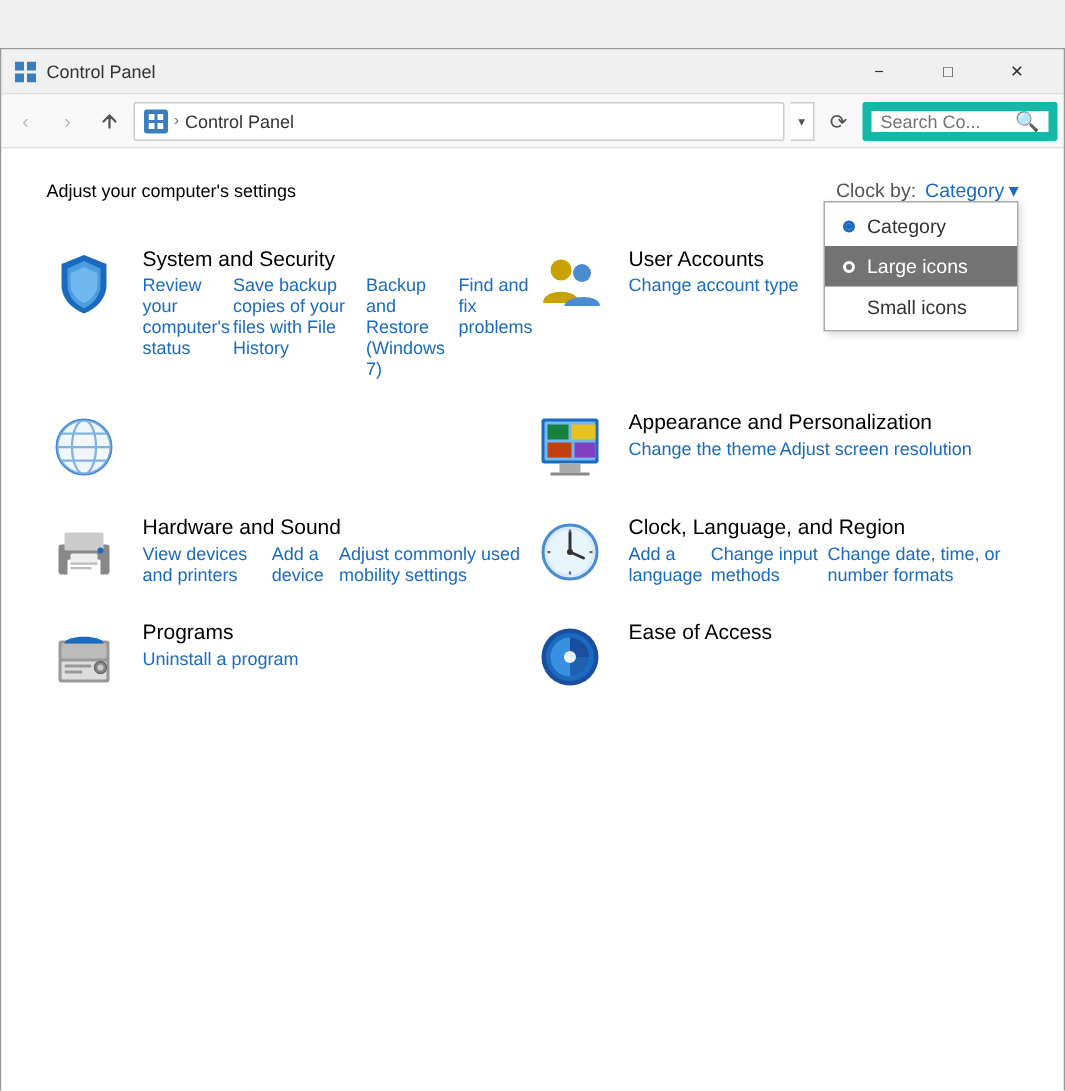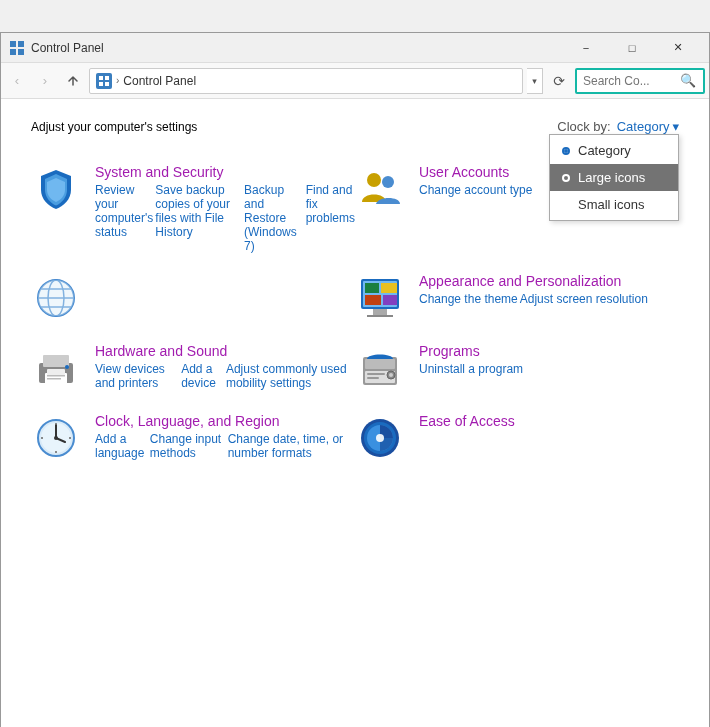--- a/index.html
+++ b/index.html
@@ -150,21 +150,21 @@
       color: #555;
       font-size: 14px;
       display: flex;
       align-items: center;
       justify-content: center;
     }
 
     .search-box {
       width: 130px;
       height: 26px;
-      border: 2px solid #14b8a6;
+      border: 6px solid #14b8a6;
       border-radius: 2px;
       display: flex;
       align-items: center;
       background: #fff;
       padding: 0 6px;
       gap: 4px;
     }
 
     .search-box input {
       border: none;
@@ -286,21 +286,21 @@
       height: 50px;
       flex-shrink: 0;
       display: flex;
       align-items: center;
       justify-content: center;
     }
 
     .category-text { flex: 1; }
 
     .category-title {
-      color: #a21caf;
+      color: #000000;
       font-size: 14px;
       cursor: pointer;
       margin-bottom: 3px;
       display: block;
     }
 
     .category-links {
       display: flex;
       flex-direction: row;
       gap: 2px;
@@ -485,43 +485,20 @@
             <span class="category-link">View devices and printers</span>
             <span class="category-link">Add a device</span>
             <span class="category-link">Adjust commonly used mobility settings</span>
           </div>
         </div>
       </div>
 
       <div class="category-item">
         <div class="category-icon">
           <svg width="46" height="46" viewBox="0 0 46 46">
-
-            <rect x="6" y="12" width="34" height="28" rx="2" fill="#999"></rect>
-            <rect x="8" y="14" width="30" height="10" rx="1" fill="#bbb"></rect>
-            <rect x="8" y="26" width="30" height="12" rx="1" fill="#ddd"></rect>
-            <circle cx="34" cy="30" r="4" fill="#888" stroke="#666" stroke-width="1"></circle>
-            <circle cx="34" cy="30" r="2" fill="#ccc"></circle>
-            <rect x="10" y="28" width="18" height="2" rx="1" fill="#999"></rect>
-            <rect x="10" y="32" width="12" height="2" rx="1" fill="#999"></rect>
-
-            <path d="M10 14 C10 8 36 8 36 14" fill="#1a6bbf"></path>
-          </svg>
-        </div>
-        <div class="category-text">
-          <span class="category-title">Programs</span>
-          <div class="category-links">
-            <span class="category-link">Uninstall a program</span>
-          </div>
-        </div>
-      </div>
-
-      <div class="category-item">
-        <div class="category-icon">
-          <svg width="46" height="46" viewBox="0 0 46 46">
             <circle cx="23" cy="23" r="18" fill="#d8eaf8" stroke="#4a8cd0" stroke-width="2"></circle>
             <circle cx="23" cy="23" r="15" fill="#e8f4fc"></circle>
             <line x1="23" y1="10" x2="23" y2="23" stroke="#333" stroke-width="2" stroke-linecap="round"></line>
             <line x1="23" y1="23" x2="32" y2="27" stroke="#333" stroke-width="2" stroke-linecap="round"></line>
             <circle cx="23" cy="23" r="2" fill="#333"></circle>
             <line x1="23" y1="8" x2="23" y2="10" stroke="#666" stroke-width="1.5"></line>
             <line x1="38" y1="23" x2="36" y2="23" stroke="#666" stroke-width="1.5"></line>
             <line x1="23" y1="38" x2="23" y2="36" stroke="#666" stroke-width="1.5"></line>
             <line x1="8" y1="23" x2="10" y2="23" stroke="#666" stroke-width="1.5"></line>
           </svg>
@@ -532,20 +509,43 @@
             <span class="category-link">Add a language</span>
             <span class="category-link">Change input methods</span>
             <span class="category-link">Change date, time, or number formats</span>
           </div>
         </div>
       </div>
 
       <div class="category-item">
         <div class="category-icon">
           <svg width="46" height="46" viewBox="0 0 46 46">
+
+            <rect x="6" y="12" width="34" height="28" rx="2" fill="#999"></rect>
+            <rect x="8" y="14" width="30" height="10" rx="1" fill="#bbb"></rect>
+            <rect x="8" y="26" width="30" height="12" rx="1" fill="#ddd"></rect>
+            <circle cx="34" cy="30" r="4" fill="#888" stroke="#666" stroke-width="1"></circle>
+            <circle cx="34" cy="30" r="2" fill="#ccc"></circle>
+            <rect x="10" y="28" width="18" height="2" rx="1" fill="#999"></rect>
+            <rect x="10" y="32" width="12" height="2" rx="1" fill="#999"></rect>
+
+            <path d="M10 14 C10 8 36 8 36 14" fill="#1a6bbf"></path>
+          </svg>
+        </div>
+        <div class="category-text">
+          <span class="category-title">Programs</span>
+          <div class="category-links">
+            <span class="category-link">Uninstall a program</span>
+          </div>
+        </div>
+      </div>
+
+      <div class="category-item">
+        <div class="category-icon">
+          <svg width="46" height="46" viewBox="0 0 46 46">
             <circle cx="23" cy="23" r="19" fill="#1a4fa0"></circle>
             <circle cx="23" cy="23" r="16" fill="#1a6bbf"></circle>
 
             <circle cx="23" cy="23" r="13" fill="#3a90e0"></circle>
 
             <path d="M23 23 L23 10 A13 13 0 0 1 36 23 Z" fill="#1a4fa0"></path>
             <path d="M23 23 L36 23 A13 13 0 0 1 23 36 Z" fill="#2060b0"></path>
             <circle cx="23" cy="23" r="4" fill="#fff" opacity="0.9"></circle>
           </svg>
         </div>

